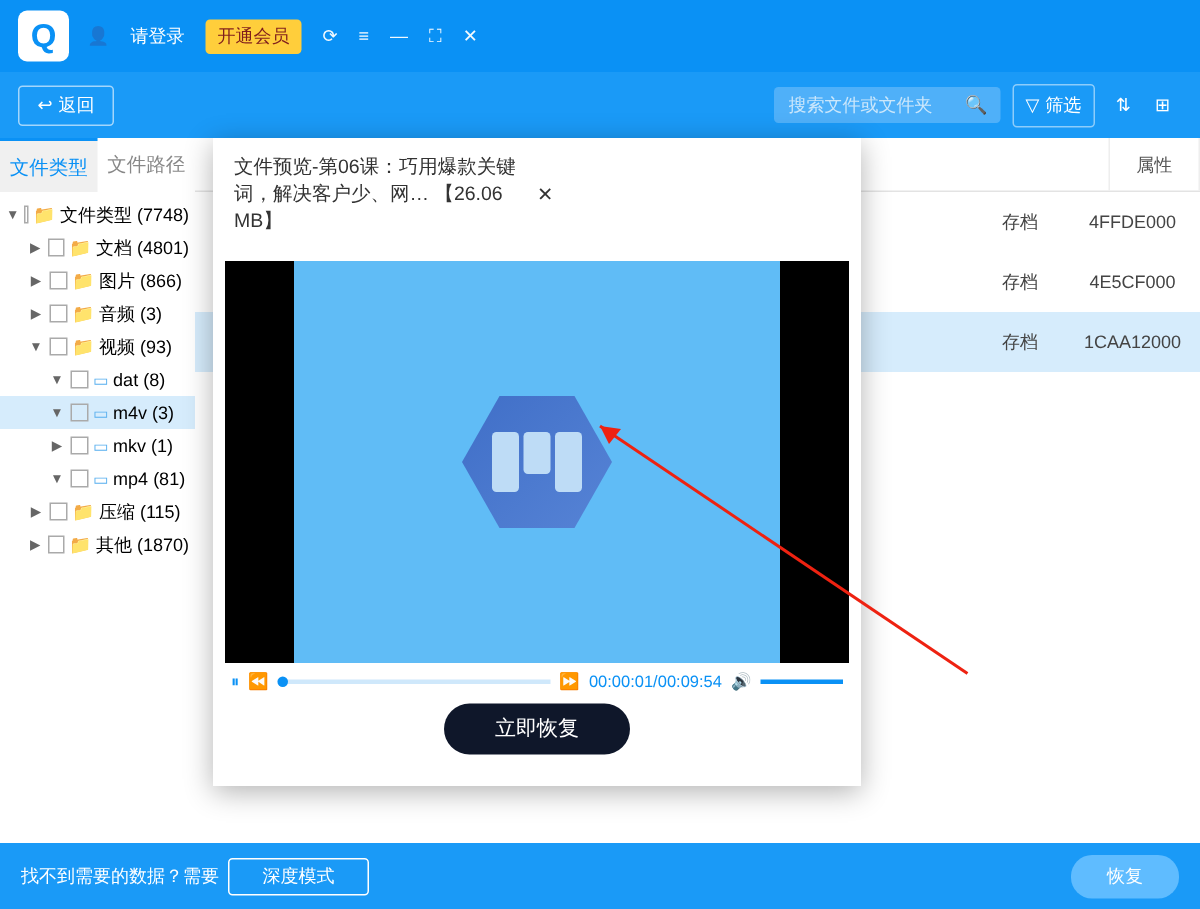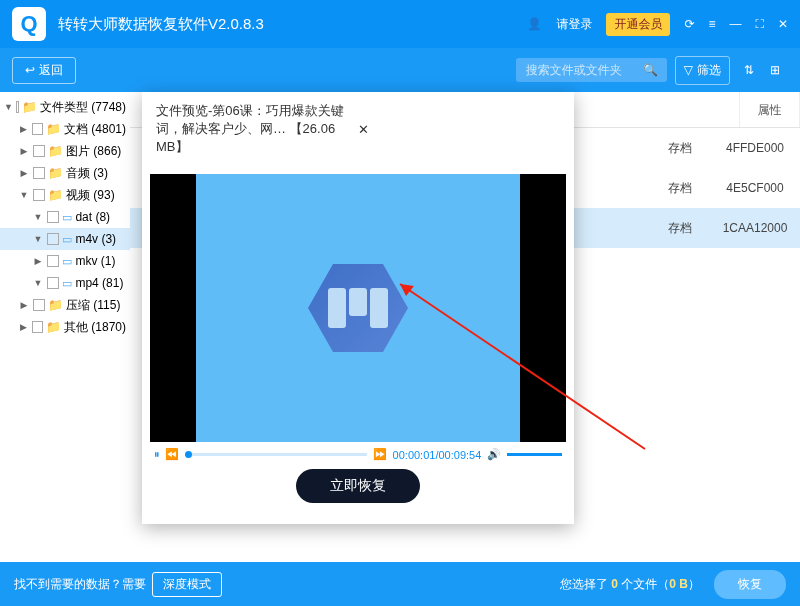--- a/index.html
+++ b/index.html
@@ -31,21 +31,21 @@
 .file-ico { color:#5ab0ef; margin-right:3px; font-size:11px; }
 .main { flex:1; }
 .main-head { display:flex; height:36px; border-bottom:1px solid #e3e3e3; }
 .main-head > div { line-height:36px; text-align:center; font-size:12px; color:#555; border-right:1px solid #eee; }
 .col-attr { width:60px; } .col-loc { width:90px; }
 .rows { }
 .row { display:flex; height:40px; align-items:center; font-size:12px; color:#444; }
 .row > div { text-align:center; }
 .row.selected { background:#d6ecfc; }
 .footer { height:44px; background:#1a9af7; display:flex; align-items:center; padding:0 14px; color:#fff; font-size:12px; }
-.deep-btn { border:1px solid #fff; padding:3px 10px; border-radius:3px; margin-left:6px; cursor:pointer; }
+.deep-btn { border:1px solid #fff; padding:3px 22px; border-radius:3px; margin-left:6px; cursor:pointer; }
 .ft-spacer { flex:1; }
 .restore-btn { background:#5fbcff; padding:6px 24px; border-radius:14px; cursor:pointer; }
 .modal { position:absolute; top:92px; left:142px; width:432px; height:432px; background:#fff; box-shadow:0 4px 18px rgba(0,0,0,.3); display:flex; flex-direction:column; }
 .modal-title { padding:10px 14px; display:flex; align-items:center; }
 .modal-title span { flex:1; font-size:13px; color:#333; }
 .close-x { font-size:18px; cursor:pointer; color:#444; }
 .modal-tabs { display:flex; border-bottom:1px solid #eee; height:34px; }
 .modal-tab { flex:1; text-align:center; line-height:34px; font-size:13px; cursor:pointer; color:#555; }
 .modal-tab.active { background:#fafafa; color:#0a91f5; border-top:1px solid #e0e0e0; border-left:1px solid #e0e0e0; border-right:1px solid #e0e0e0; border-bottom:1px solid #fff;}
 .modal-tab.ghost { flex:0 0 44px; color:#bbb; font-size:11px;}
@@ -61,21 +61,20 @@
 .vol { width:55px; height:3px; background:#0a91f5; }
 .c-ico { cursor:pointer; }
 .modal-restore { align-self:center; background:#0f172a; color:#fff; padding:8px 34px; border-radius:18px; margin-top:0; cursor:pointer; font-size:14px;}
 .arrow { position:absolute; pointer-events:none; }
 </style>
 </head>
 <body>
 
 <div class="titlebar">
   <div class="logo">Q</div>
-  <div class="app-title">转转大师数据恢复软件V2.0.8.3</div>
   <div class="tb-right">
     <span class="tb-icon">👤</span>
     <span>请登录</span>
     <span class="vip-btn">开通会员</span>
     <span class="tb-icon">⟳</span>
     <span class="tb-icon">≡</span>
     <span class="tb-icon">—</span>
     <span class="tb-icon">⛶</span>
     <span class="tb-icon">✕</span>
   </div>
@@ -94,20 +93,24 @@
   <div class="filter-btn">
     <span>▽</span>
     <span>筛选</span>
   </div>
   <span class="toolicon">⇅</span>
   <span class="toolicon">⊞</span>
 </div>
 
 <div class="content">
   <div style="display:flex;flex-direction:column;">
+    <div class="side-tab-row">
+      <div class="side-tab active">文件类型</div>
+      <div class="side-tab">文件路径</div>
+    </div>
     <div class="tree" id="tree">
         <div class="tree-item" style="padding-left: 4px;">
           <span class="caret">▼</span>
           <span class="cbx"></span>
           <span class="folder-ico">📁</span>
           <span>文件类型 (7748)</span>
         </div>
         <div class="tree-item" style="padding-left: 18px;">
           <span class="caret">▶</span>
           <span class="cbx"></span>
@@ -192,23 +195,20 @@
           <div class="col-loc">1CAA12000</div>
         </div>
       </div>
   </div>
 </div>
 
 <div class="footer">
   <span>找不到需要的数据？需要</span>
   <span class="deep-btn">深度模式</span>
   <div class="ft-spacer"></div>
-  <span>
-    <span>您选择了 </span><b style="color:#ffe37a">0</b><span> 个文件（</span><b style="color:#ffe37a">0 B</b><span>）</span>
-  </span>
   <span style="width:14px"></span>
   <span class="restore-btn">恢复</span>
 </div>
 
 <div class="modal">
   <div class="modal-title">
     <span>文件预览-第06课：巧用爆款关键词，解决客户少、网… 【26.06 MB】</span>
     <span class="close-x">✕</span>
   </div>
   <div class="video-area">

